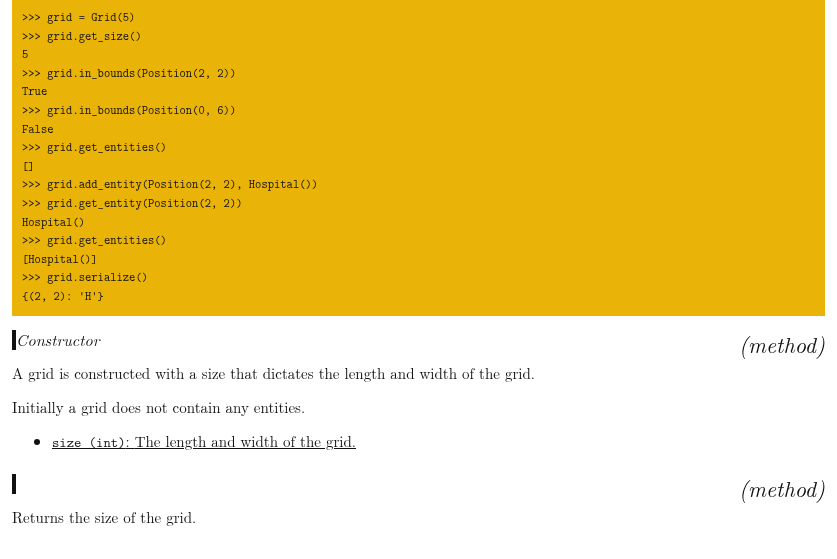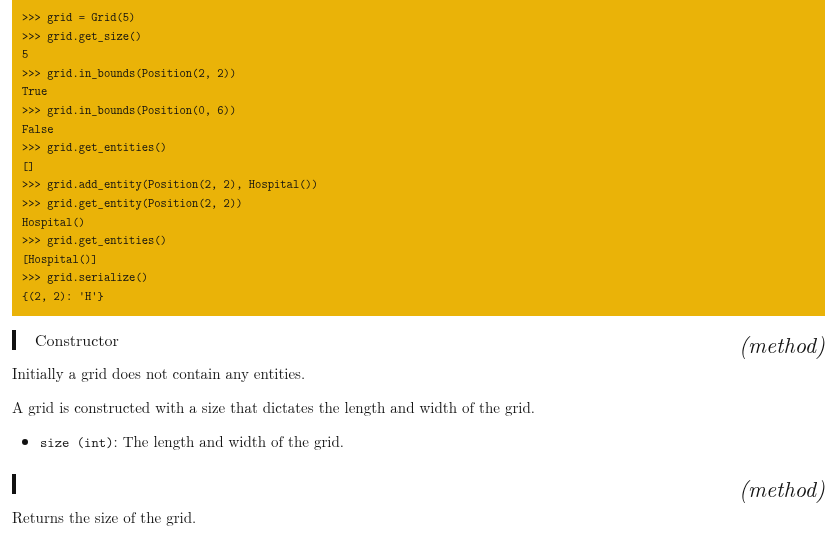--- a/index.html
+++ b/index.html
@@ -27,21 +27,22 @@
   }
   .heading-row {
     display: flex;
     align-items: flex-start;
     justify-content: space-between;
     margin: 0 0 4px 0;
   }
   .heading-left {
     display: flex;
     align-items: flex-start;
-    gap: 19px;
+    gap: 0;
+    font-style: italic;
   }
   .heading-bar {
     width: 4px;
     height: 20px;
     background: #111;
     margin-top: 2px;
     flex: 0 0 4px;
   }
   .heading-title {
     font-size: 16px;
@@ -58,23 +59,24 @@
   p.body {
     margin: 4px 0 14px 0;
     font-size: 15px;
     line-height: 1.35;
   }
   ul.params {
     margin: 0 0 20px 0;
     padding-left: 28px;
   }
   ul.params li {
-    margin: 0;
+    margin: 12px;
     font-size: 15px;
     line-height: 1.35;
+    text-decoration: underline;
   }
   .mono-inline {
     font-family: "Latin Modern Mono", "CMU Typewriter Text", "Courier New", monospace;
     font-size: 14px;
   }
 </style>
 </head>
 <body>
 
 <div class="page">
@@ -97,23 +99,23 @@
 {(2, 2): 'H'}</pre>
 
   <div class="heading-row">
     <div class="heading-left">
       <div class="heading-bar"></div>
       <span class="heading-title">Constructor</span>
     </div>
     <span class="heading-tag">(method)</span>
   </div>
 
+  <p class="body">A grid is constructed with a size that dictates the length and width of the grid.</p>
+
   <p class="body">Initially a grid does not contain any entities.</p>
-
-  <p class="body">A grid is constructed with a size that dictates the length and width of the grid.</p>
 
   <ul class="params">
     <li>
       <span class="mono-inline">size (int)</span><span>: </span><span>The length and width of the grid.</span>
     </li>
   </ul>
 
   <div class="heading-row">
     <div class="heading-left">
       <div class="heading-bar"></div>

